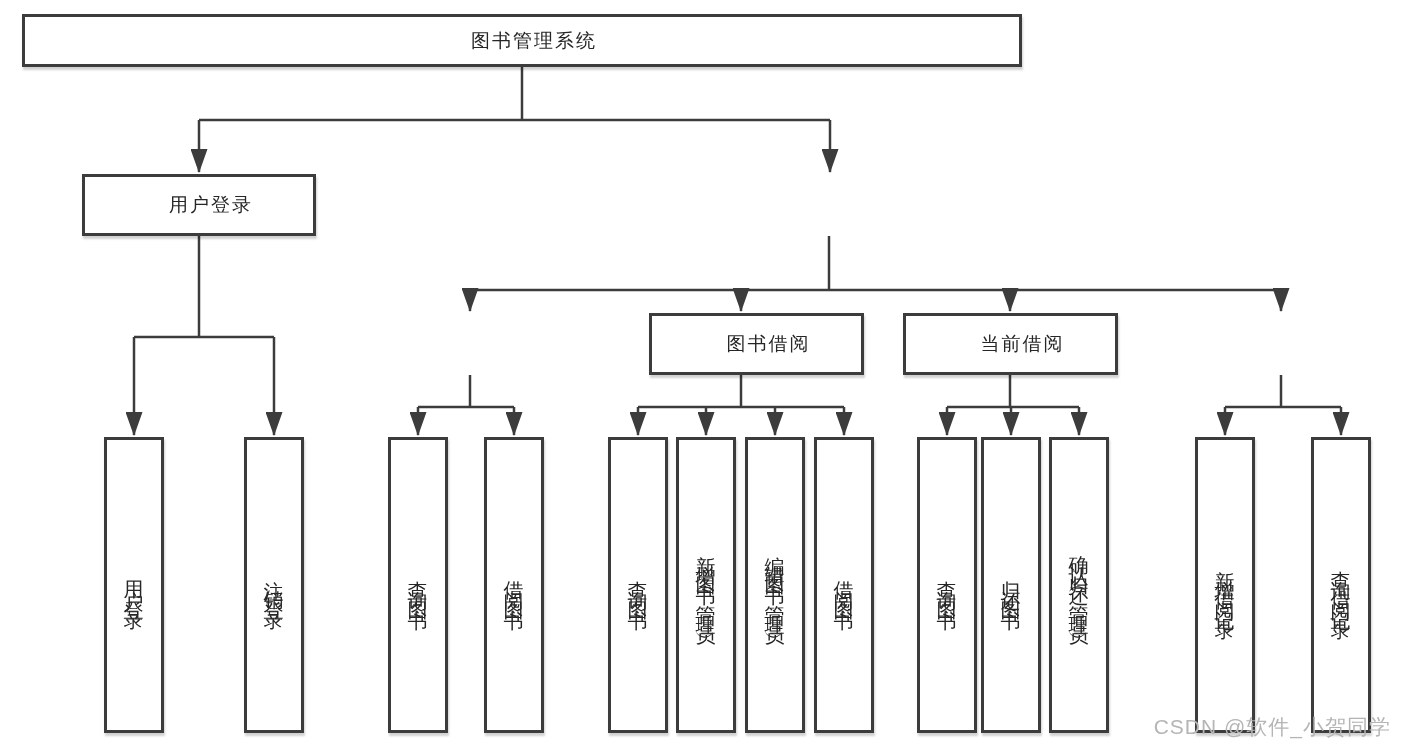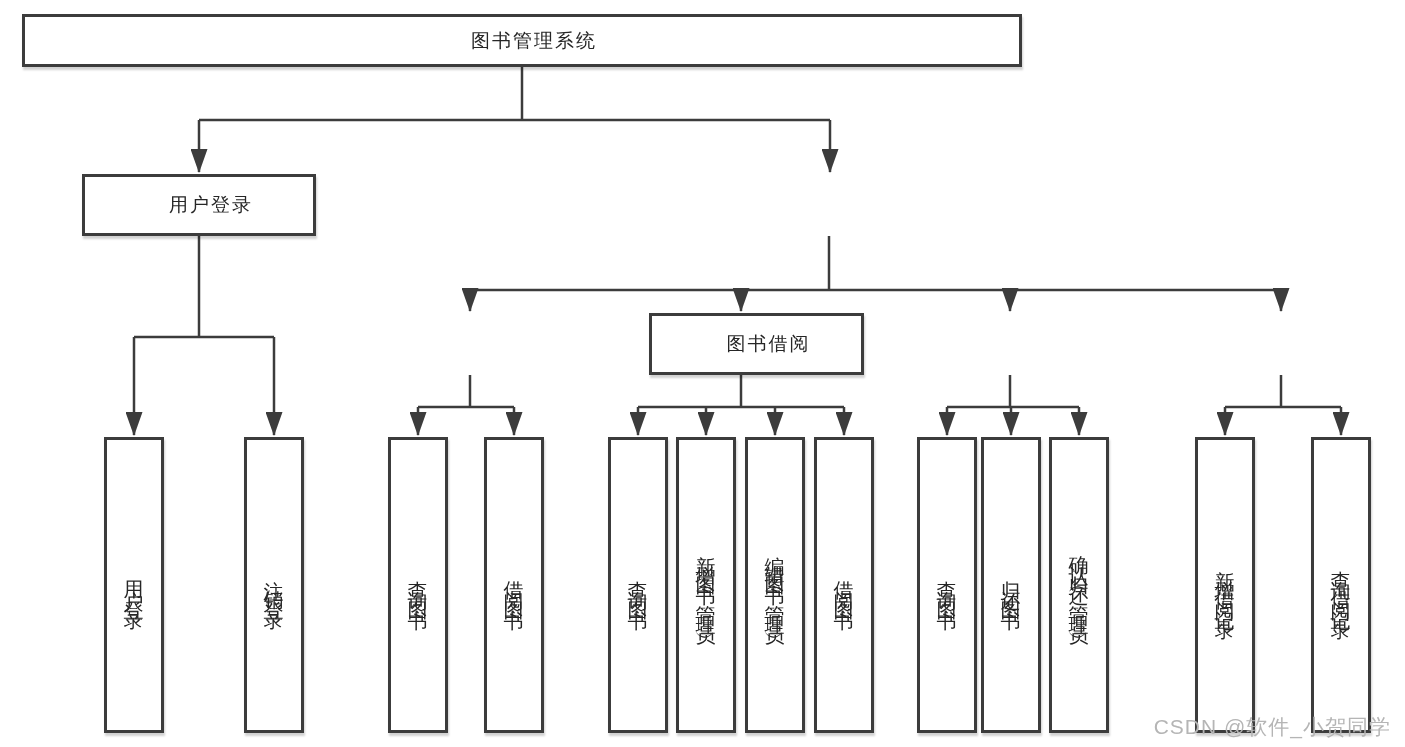--- a/index.html
+++ b/index.html
@@ -140,20 +140,23 @@
     <span>图书管理系统</span>
   </div>
 
   <div class="node hbox lv2-login">
     <span>用户登录</span>
   </div>
 
   <div class="node hbox lv3 lv3-b">
     <span>图书借阅</span>
   </div>
+  <div class="node hbox lv3 lv3-c">
+    <span>当前借阅</span>
+  </div>
 
   <div class="node vbox leaf-1">
     <span class="vtext">用户登录</span>
   </div>
   <div class="node vbox leaf-2">
     <span class="vtext">注销登录</span>
   </div>
   <div class="node vbox leaf-3">
     <span class="vtext">查询图书</span>
   </div>

